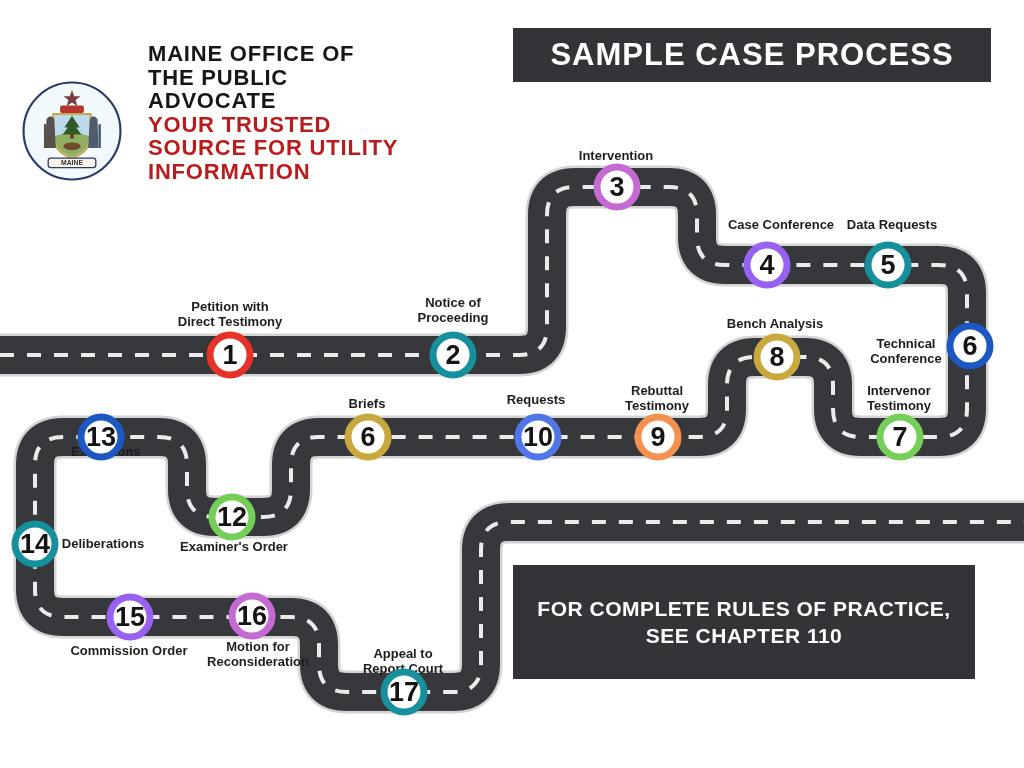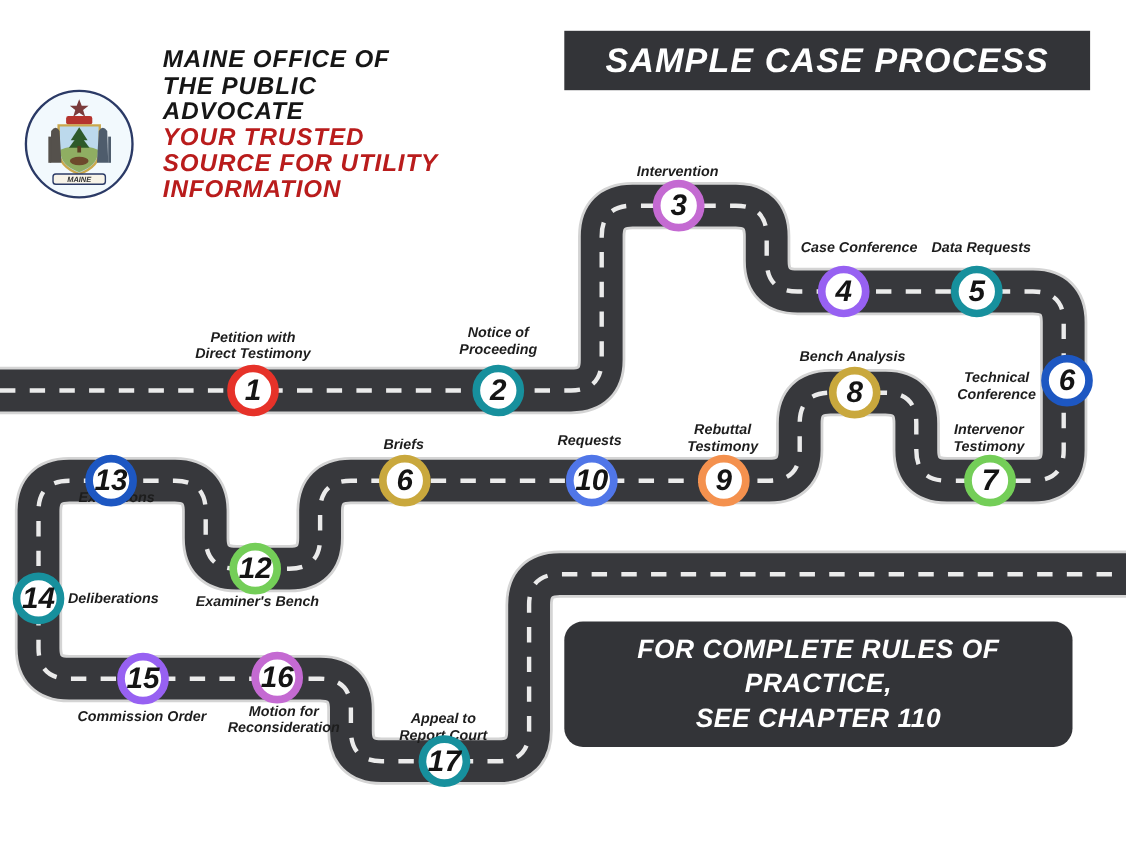--- a/index.html
+++ b/index.html
@@ -1,20 +1,20 @@
 <!DOCTYPE html>
 <html><head>
 <meta charset="utf-8">
 <style>
   html,body{margin:0;padding:0;}
   body{
     width:1024px;height:768px;position:relative;overflow:hidden;
     background:#ffffff;font-family:"Liberation Sans", sans-serif;
   }
-  .canvas{position:absolute;inset:0;width:1024px;height:768px;font-style:italic;}
+  .canvas{position:absolute;inset:0;width:1024px;height:768px;}
 
   
   .logo{position:absolute;left:21px;top:80px;width:102px;height:102px;}
   .org-block{position:absolute;left:148px;top:42px;width:320px;}
   .org-title{
     font-size:22px;font-weight:bold;letter-spacing:.8px;line-height:1.07;
     color:#161616;white-space:pre-line;
   }
   .org-tagline{
     font-size:22px;font-weight:bold;letter-spacing:.8px;line-height:1.07;
@@ -23,22 +23,22 @@
 
   
   .top-banner{
     position:absolute;left:513px;top:28px;width:478px;height:54px;
     background:#333438;color:#ffffff;display:flex;align-items:center;justify-content:center;
     font-size:31px;font-weight:bold;letter-spacing:1px;
   }
   .bottom-banner{
     position:absolute;left:513px;top:565px;width:462px;height:114px;
     background:#333438;color:#ffffff;display:flex;align-items:center;justify-content:center;
-    font-size:24px;font-weight:bold;letter-spacing:.5px;text-align:center;
-    line-height:1.3;white-space:pre-line;border-radius:17px;
+    font-size:21px;font-weight:bold;letter-spacing:.5px;text-align:center;
+    line-height:1.3;white-space:pre-line;
   }
 
   
   svg.road{position:absolute;left:0;top:0;z-index:1;}
 
   
   .steps-layer{position:absolute;inset:0;z-index:2;}
   .step-marker{
     position:absolute;box-sizing:border-box;width:47px;height:47px;border-radius:50%;
     background:#ffffff;border:7px solid #888;transform:translate(-50%,-50%);
@@ -126,21 +126,21 @@
       <div class="step-marker" style="left: 777px; top: 357px; border-color: rgb(201, 168, 61);">8</div>
       <div class="step-label" style="left: 775px; top: 324px;">Bench Analysis</div>
       <div class="step-marker" style="left: 658px; top: 437px; border-color: rgb(244, 145, 78);">9</div>
       <div class="step-label" style="left: 657px; top: 398px;">Rebuttal
 Testimony</div>
       <div class="step-marker" style="left: 538px; top: 437px; border-color: rgb(80, 118, 232);">10</div>
       <div class="step-label" style="left: 536px; top: 400px;">Requests</div>
       <div class="step-marker" style="left: 368px; top: 437px; border-color: rgb(201, 168, 61);">6</div>
       <div class="step-label" style="left: 367px; top: 404px;">Briefs</div>
       <div class="step-marker" style="left: 232px; top: 517px; border-color: rgb(116, 206, 88);">12</div>
-      <div class="step-label" style="left: 234px; top: 547px;">Examiner's Bench</div>
+      <div class="step-label" style="left: 234px; top: 547px;">Examiner's Order</div>
       <div class="step-marker" style="left: 101px; top: 437px; border-color: rgb(29, 87, 194);">13</div>
       <div class="step-label" style="left: 106px; top: 404px; margin-top: 48px;">Exceptions</div>
       <div class="step-marker" style="left: 35px; top: 544px; border-color: rgb(23, 144, 157);">14</div>
       <div class="step-label" style="left: 103px; top: 544px;">Deliberations</div>
       <div class="step-marker" style="left: 130px; top: 617px; border-color: rgb(151, 97, 242);">15</div>
       <div class="step-label" style="left: 129px; top: 651px;">Commission Order</div>
       <div class="step-marker" style="left: 252px; top: 616px; border-color: rgb(196, 106, 210);">16</div>
       <div class="step-label" style="left: 258px; top: 654px;">Motion for
 Reconsideration</div>
       <div class="step-marker" style="left: 404px; top: 692px; border-color: rgb(23, 144, 157);">17</div>

